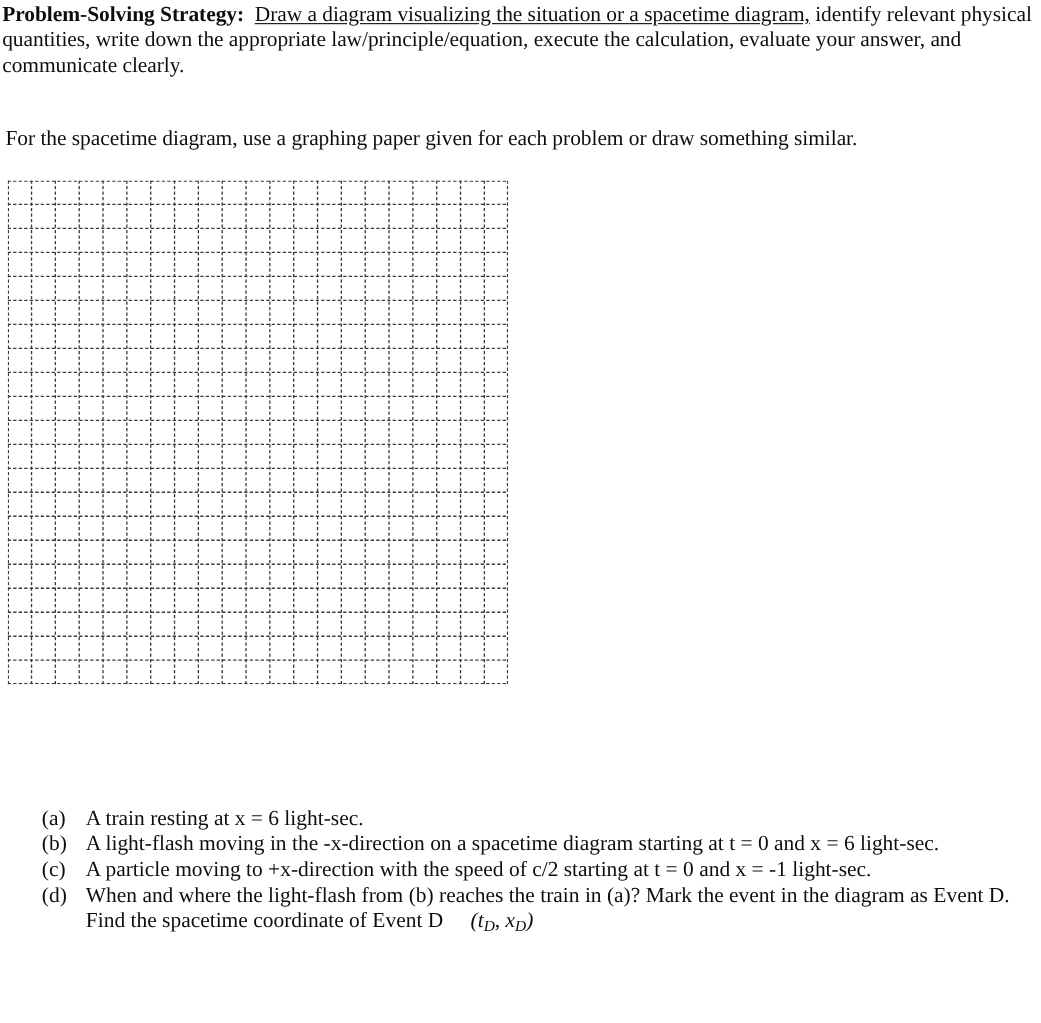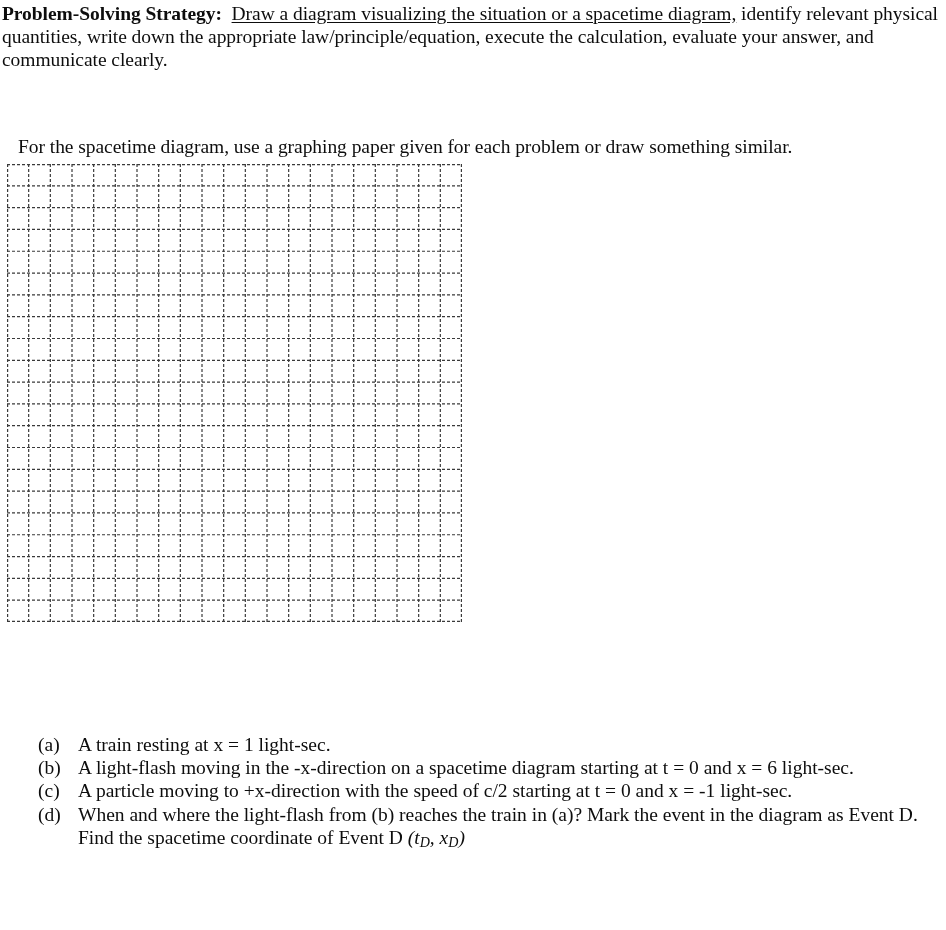--- a/index.html
+++ b/index.html
@@ -41,24 +41,23 @@
   }
   .strategy-label {
     font-weight: bold;
   }
   .strategy-underline {
     text-decoration: underline;
     text-underline-offset: 2px;
   }
 
   .spacetime-block {
-    left: 18px;
+    left: 5px;
     top: 115px;
     width: 900px;
-    margin-top: 20px;
   }
 
   .worldline-block {
     left: 2px;
     top: 679px;
     width: 942px;
     text-indent: 36px;
   }
 
   
@@ -84,20 +83,21 @@
     top: 0;
     width: 40px;
     text-align: left;
   }
   .qlist li .qtext {
     display: block;
   }
 
   .ital {
     font-style: italic;
+    margin-left: 20px;
   }
   .ital sub {
     font-style: italic;
     font-size: 0.72em;
     vertical-align: -0.22em;
   }
 
   
   .grid-wrap {
     position: absolute;
@@ -172,21 +172,21 @@
           <line x1="0" y1="436.1904761904762" x2="455" y2="436.1904761904762"></line>
           <line x1="0" y1="457.4" x2="455" y2="457.4"></line>
         </g>
     </svg>
   </div>
 
 
   <ol class="qlist">
     <li>
       <span class="marker">(a)</span>
-      <span class="qtext">A train resting at x = 1 light-sec.</span>
+      <span class="qtext">A train resting at x = 6 light-sec.</span>
     </li>
     <li>
       <span class="marker">(b)</span>
       <span class="qtext">A light-flash moving in the -x-direction on a spacetime diagram starting at t = 0 and x = 6 light-sec.</span>
     </li>
     <li>
       <span class="marker">(c)</span>
       <span class="qtext">A particle moving to +x-direction with the speed of c/2 starting at t = 0 and x = -1 light-sec.</span>
     </li>
     <li>

